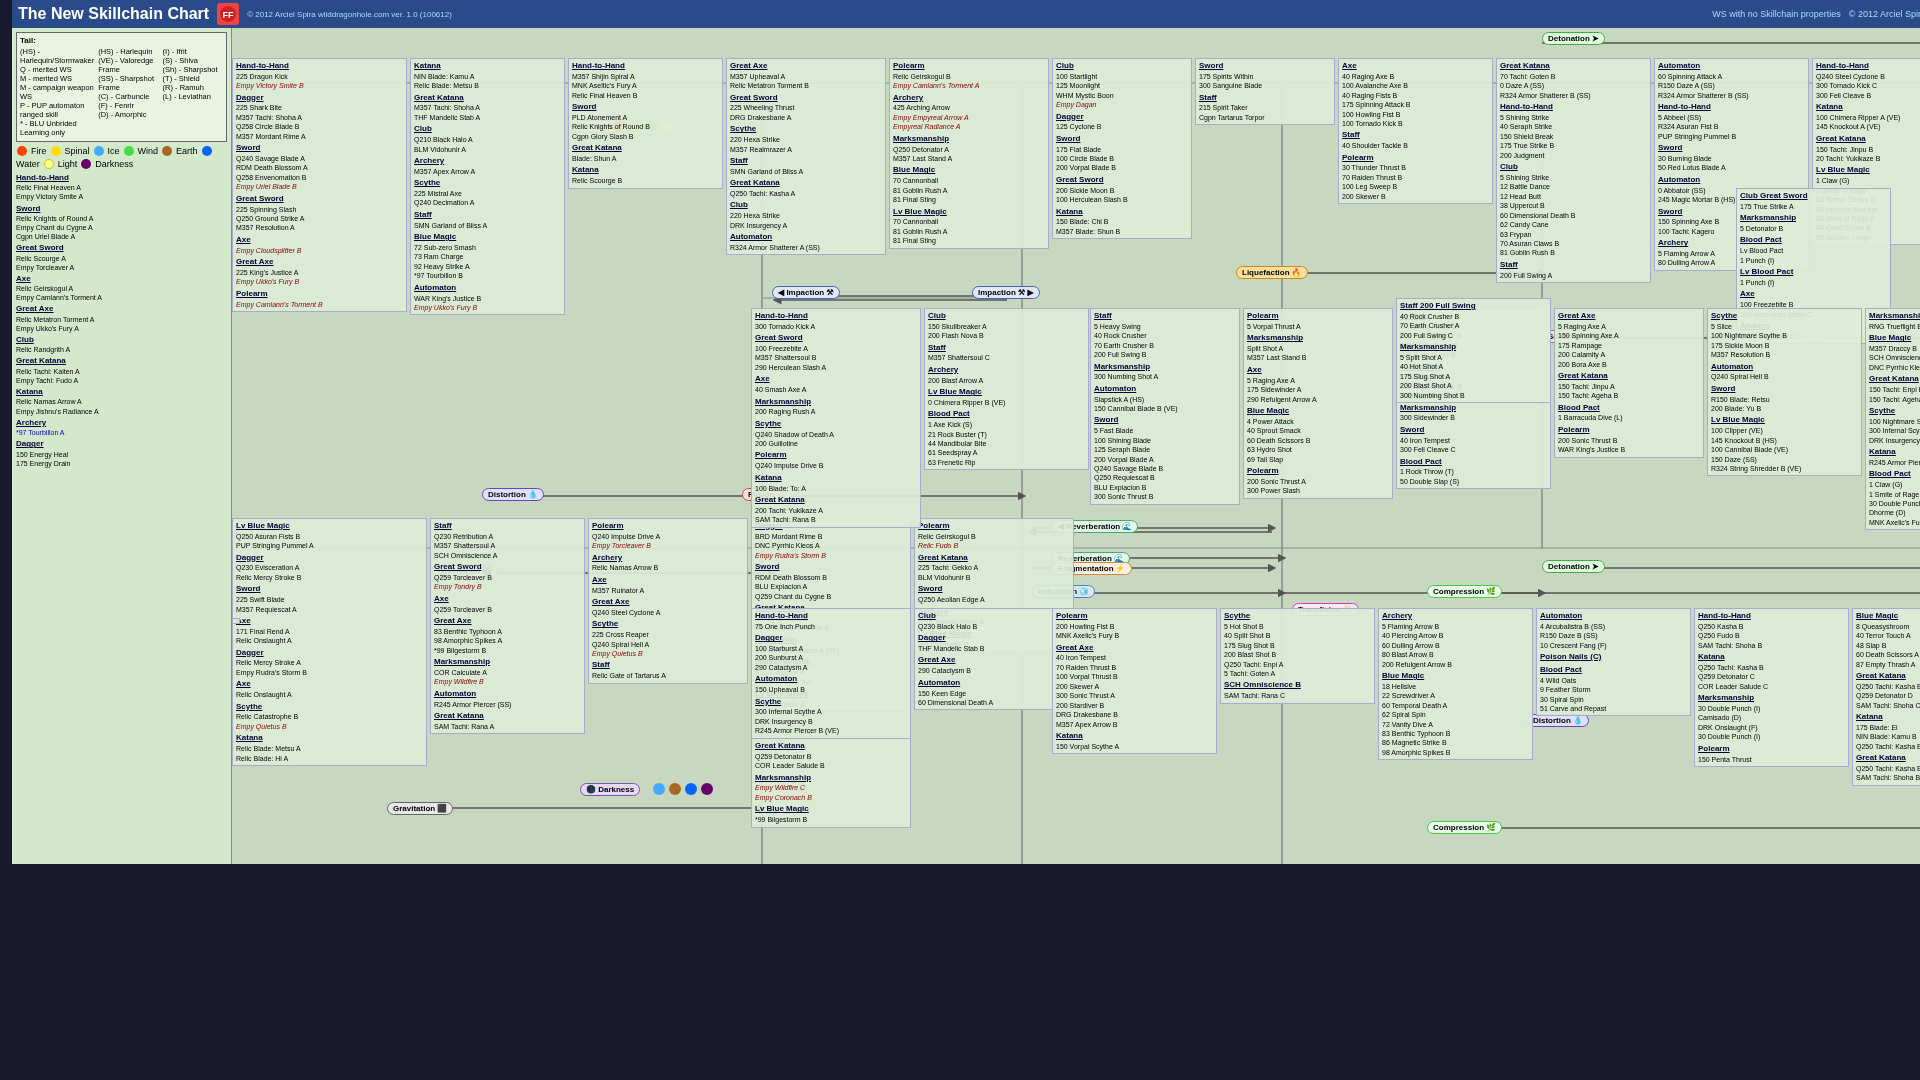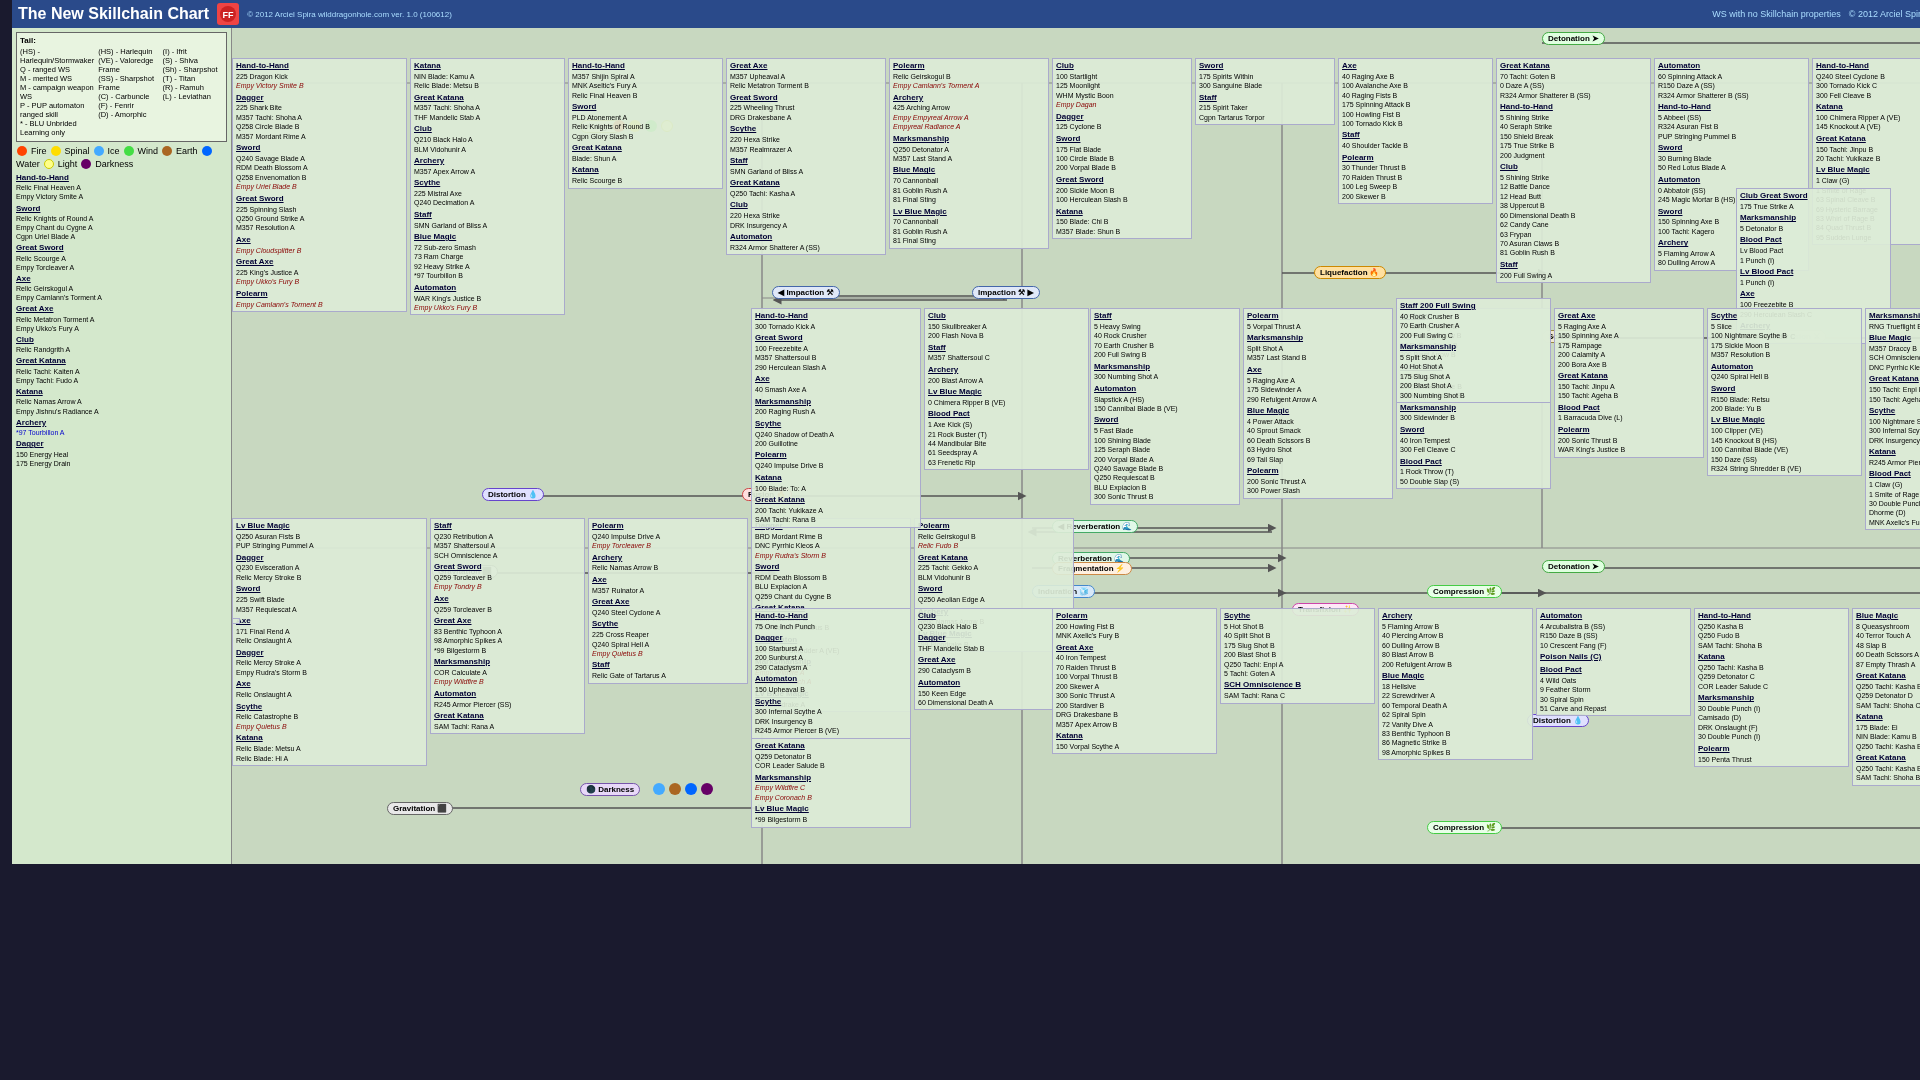--- a/index.html
+++ b/index.html
@@ -184,39 +184,39 @@
   </div>
 
   <div class="content-area">
 
     <div class="left-panel">
       <div class="info-box">
         <div class="info-title">Tail:</div>
         <div class="info-row">
           <div class="info-col">
             <div><span>(HS) - Harlequin/Stormwaker</span></div>
-            <div><span>Q - ranged WS</span></div>
+            <div><span>Q - merited WS</span></div>
             <div><span>M - merited WS</span></div>
             <div><span>M - campaign weapon WS</span></div>
             <div><span>P - PUP automaton ranged skill</span></div>
             <div><span>* - BLU Unbrided Learning only</span></div>
           </div>
           <div class="info-col">
             <div><span>(HS) - Harlequin</span></div>
             <div><span>(VE) - Valoredge Frame</span></div>
             <div><span>(SS) - Sharpshot Frame</span></div>
             <div><span>(C) - Carbuncle</span></div>
             <div><span>(F) - Fenrir</span></div>
             <div><span>(D) - Amorphic</span></div>
           </div>
           <div class="info-col">
             <div><span>(I) - Ifrit</span></div>
             <div><span>(S) - Shiva</span></div>
             <div><span>(Sh) - Sharpshot</span></div>
-            <div><span>(T) - Titan</span></div>
+            <div><span>(T) - Shield</span></div>
             <div><span>(R) - Ramuh</span></div>
             <div><span>(L) - Leviathan</span></div>
           </div>
         </div>
       </div>
 
       <div style="display:flex; gap:3px; margin-bottom:4px; align-items:center; flex-wrap:wrap;">
         <div class="ele-icon ele-fire"></div>
           <span>Fire</span>
         <div class="ele-icon ele-thunder"></div>
@@ -334,21 +334,21 @@
         Detonation ➤
       </div>
 
       <div class="chain-label impaction" style="top:258px; left:540px;">
         ◀ Impaction ⚒
       </div>
       <div class="chain-label impaction" style="top:258px; left:740px;">
         Impaction ⚒ ▶
       </div>
 
-      <div class="chain-label liquefaction" style="top:238px; left:1082px;">
+      <div class="chain-label liquefaction" style="top:238px; left:1004px;">
         Liquefaction 🔥
       </div>
 
       <div class="chain-label distortion" style="top:460px; left:250px;">
         Distortion 💧
       </div>
       <div class="chain-label distortion" style="top:686px; left:1295px;">
         Distortion 💧
       </div>
 

